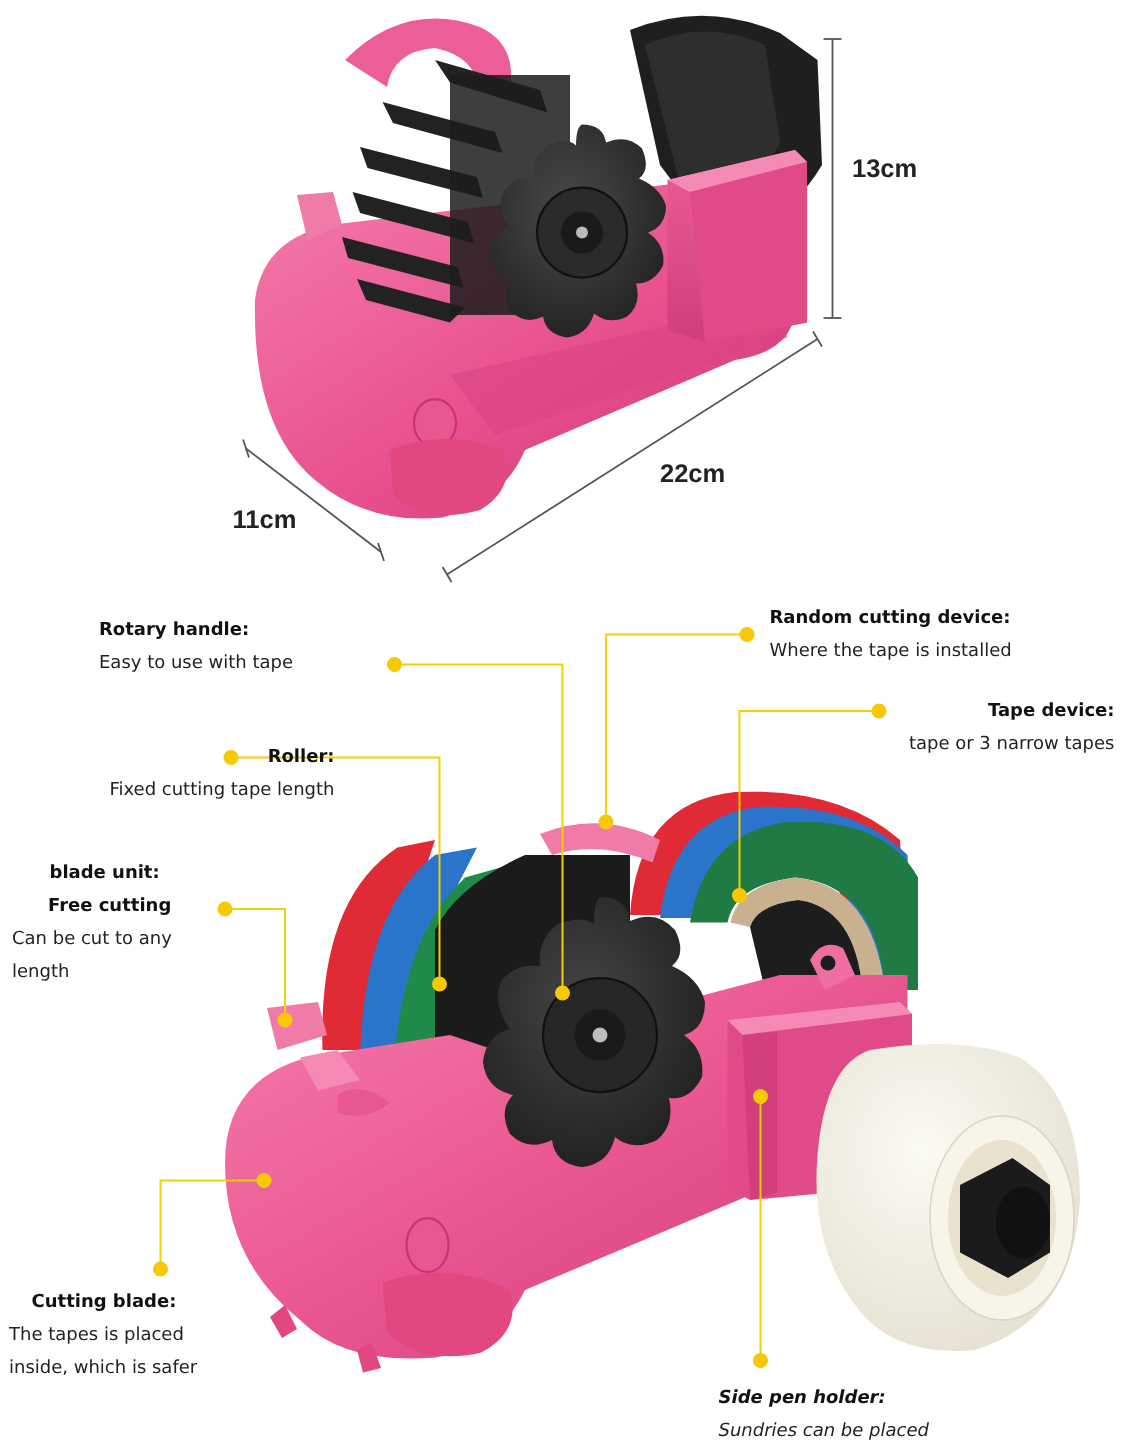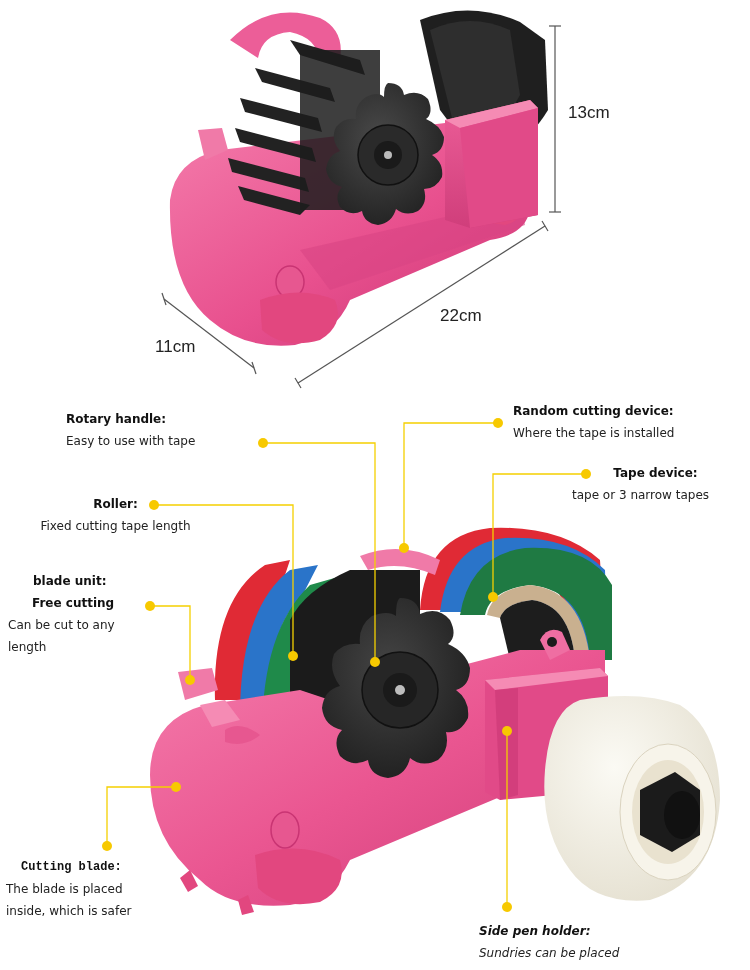--- a/index.html
+++ b/index.html
@@ -2,22 +2,22 @@
 <html><head>
 <meta charset="utf-8">
 <style>
   html,body{margin:0;padding:0;background:#ffffff;}
   body{width:750px;height:970px;position:relative;overflow:hidden;font-family:"DejaVu Sans","Liberation Sans",sans-serif;color:#222;}
   .stage{position:absolute;left:0;top:0;width:750px;height:970px;}
   svg.art{position:absolute;left:0;top:0;}
   .label{position:absolute;font-size:12px;line-height:22px;color:#222;white-space:nowrap;}
   .label .title{font-weight:bold;color:#111;display:block;}
   .label .desc{display:block;}
-  .dim{position:absolute;font-family:"Liberation Sans",sans-serif;font-size:17px;color:#222;}
-  .center{text-align:center;}
+  .dim{position:absolute;font-family:"Liberation Sans",sans-serif;font-size:17px;color:#222;font-weight:bold;}
+  .center{text-align:right;}
 </style>
 </head>
 <body>
 
 <div class="stage">
 
   <svg class="art" width="750" height="390" viewBox="0 0 750 390">
     <defs>
       <linearGradient id="pinkBody" x1="0" y1="0" x2="1" y2="1">
         <stop offset="0" stop-color="#f47cab"></stop>
@@ -208,22 +208,22 @@
   </div>
 
   <div class="label" style="left:8px;top:570px;">
     <span class="title" style="padding-left:25px;">blade unit:</span>
     <span class="title" style="padding-left:24px;">Free cutting</span>
     <span class="desc">Can be cut to any</span>
     <span class="desc">length</span>
   </div>
 
   <div class="label" style="left:6px;top:856px;">
-    <span class="title" style="padding-left:15px;font-family:Liberation Mono, monospace;">Cutting blade:</span>
-    <span class="desc">The blade is placed</span>
+    <span class="title" style="padding-left:15px;">Cutting blade:</span>
+    <span class="desc">The tapes is placed</span>
     <span class="desc">inside, which is safer</span>
   </div>
 
   <div class="label" style="left:513px;top:400px;">
     <span class="title">Random cutting device:</span>
     <span class="desc">Where the tape is installed</span>
   </div>
 
   <div class="label center" style="left:538px;top:462px;width:205px;">
     <span class="title" style="padding-left:30px;">Tape device:</span>

